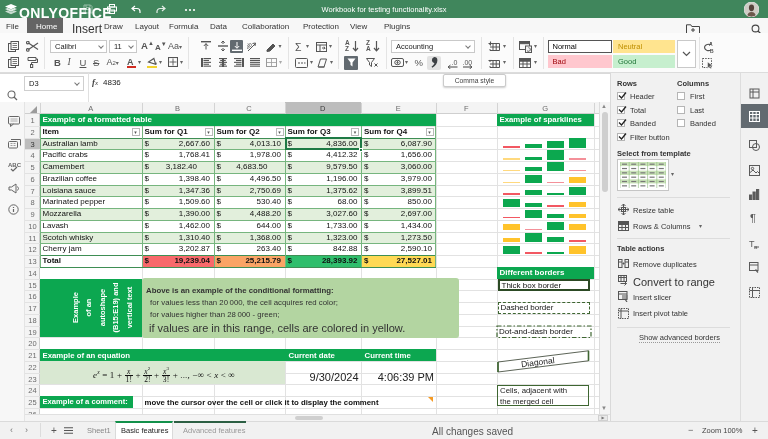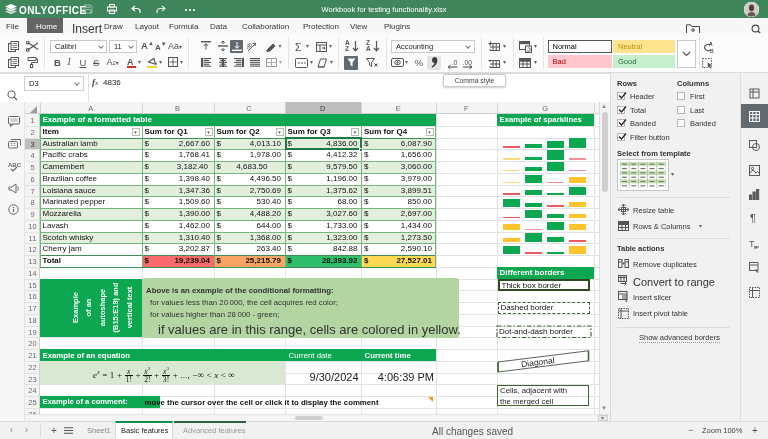--- a/index.html
+++ b/index.html
@@ -16,21 +16,21 @@
 svg{display:block}
 </style></head><body>
 <div class="a" style="left:0;top:0;width:768px;height:18px;background:#40865c"></div>
 <svg class="a" style="left:5px;top:3.5px" width="12" height="11" viewBox="0 0 12 11">
     <g fill="#fff">
       <path d="M6 0 L12 2.6 L6 5.2 L0 2.6 Z"></path>
       <path d="M0 5.1 L2.6 4 L6 5.5 L9.4 4 L12 5.1 L6 7.7 Z" opacity=".85"></path>
       <path d="M0 7.6 L2.6 6.5 L6 8 L9.4 6.5 L12 7.6 L6 10.2 Z" opacity=".7"></path>
     </g>
   </svg>
-<div class="a" style="left:19px;top:4.5px;font-size:10px;font-weight:bold;color:#fff;letter-spacing:.4px">ONLYOFFICE</div>
+<div class="a" style="left:19px;top:4.5px;font-size:14px;font-weight:bold;color:#fff;letter-spacing:.4px">ONLYOFFICE</div>
 <svg class="a" style="left:83px;top:4px;opacity:.45" width="10" height="10" viewBox="0 0 10 10">
     <path d="M1 1 h6.5 L9 2.5 V9 H1 Z M3 1 v2.5 h4 V1 M2.5 9 V5.5 h5 V9" fill="none" stroke="#fff" stroke-width="1"></path>
   </svg>
 <svg class="a" style="left:107px;top:4px" width="10" height="10" viewBox="0 0 10 10">
     <g fill="none" stroke="#fff">
       <rect x="2.5" y="0.5" width="5" height="2.5"></rect>
       <rect x="0.5" y="3" width="9" height="4" fill="none"></rect>
       <rect x="2.5" y="6" width="5" height="3.5" fill="none"></rect>
     </g>
   </svg>
@@ -505,21 +505,21 @@
 <div class="a ct" style="left:144.5px;top:149.25px">$</div>
 <div class="a ct num" style="left:141.5px;top:149.25px;width:68.5px">1,768.41</div>
 <div class="a ct" style="left:216.5px;top:149.25px">$</div>
 <div class="a ct num" style="left:213.5px;top:149.25px;width:67.5px">1,978.00</div>
 <div class="a ct" style="left:287.5px;top:149.25px">$</div>
 <div class="a ct num" style="left:284.5px;top:149.25px;width:73.0px">4,412.32</div>
 <div class="a ct" style="left:364px;top:149.25px">$</div>
 <div class="a ct num" style="left:361px;top:149.25px;width:71.0px">1,656.00</div>
 <div class="a ct" style="left:42.5px;top:161.0px">Camembert</div>
 <div class="a ct" style="left:144.5px;top:161.0px">$</div>
-<div class="a ct num" style="left:149px;top:161.0px;width:59px">3,182.40</div>
+<div class="a ct num" style="left:138px;top:161.0px;width:59px">3,182.40</div>
 <div class="a ct" style="left:216.5px;top:161.0px">$</div>
 <div class="a ct num" style="left:213.5px;top:161.0px;width:54px">4,683.50</div>
 <div class="a ct" style="left:287.5px;top:161.0px">$</div>
 <div class="a ct num" style="left:284.5px;top:161.0px;width:73.0px">9,579.50</div>
 <div class="a ct" style="left:364px;top:161.0px">$</div>
 <div class="a ct num" style="left:361px;top:161.0px;width:71.0px">3,060.00</div>
 <div class="a ct" style="left:42.5px;top:172.75px">Brazilian coffee</div>
 <div class="a ct" style="left:144.5px;top:172.75px">$</div>
 <div class="a ct num" style="left:141.5px;top:172.75px;width:68.5px">1,398.40</div>
 <div class="a ct" style="left:216.5px;top:172.75px">$</div>
@@ -649,31 +649,31 @@
 <div class="a" style="left:500px;top:386.25px;font-size:7.8px;color:#222;white-space:nowrap">Cells, adjacent with</div>
 <div class="a" style="left:500px;top:396.5px;font-size:7.8px;color:#222;white-space:nowrap">the merged cell</div>
 <div class="g" style="left:40px;top:278.5px;width:101.5px;height:58.75px"></div>
 <div class="a" style="left:40px;top:278.5px;width:101.5px;height:58.75px;display:flex;align-items:center;justify-content:center">
     <div style="margin-left:24px;transform:rotate(-90deg);color:#fff;font-weight:bold;font-size:7.5px;line-height:13.4px;text-align:center;white-space:nowrap">Example<br>of an<br>autoshape<br>(B15:E19) and<br>vertical text</div>
   </div>
 <div class="a" style="left:141.5px;top:278.0px;width:317.5px;height:59.75px;background:#b3d5a1;border-radius:3px"></div>
 <div class="a" style="left:146px;top:286px;font-size:7.8px;font-weight:bold;color:#333;white-space:nowrap">Above is an example of the conditional formatting:</div>
 <div class="a" style="left:150px;top:298px;font-size:7.8px;color:#333;white-space:nowrap">for values less than 20 000, the cell acquires red color;</div>
 <div class="a" style="left:150px;top:309.5px;font-size:7.8px;color:#333;white-space:nowrap">for values higher than 28 000 - green;</div>
-<div class="a" style="left:158px;top:321.5px;font-size:13px;color:#333;white-space:nowrap">if values are in this range, cells are colored in yellow.</div>
+<div class="a" style="left:149px;top:321.5px;font-size:11px;color:#333;white-space:nowrap">if values are in this range, cells are colored in yellow.</div>
 <div class="g" style="left:40px;top:349.0px;width:395.5px;height:11.75px"></div>
 <div class="a" style="left:42.5px;top:350.6px;font-size:7.8px;font-weight:bold;color:#fff">Example of an equation</div>
-<div class="a" style="left:288.5px;top:350.6px;font-size:7.8px;font-weight:normal;color:#fff">Current date</div>
+<div class="a" style="left:288.5px;top:350.6px;font-size:7.8px;font-weight:bold;color:#fff">Current date</div>
 <div class="a" style="left:364.5px;top:350.6px;font-size:7.8px;font-weight:bold;color:#fff">Current time</div>
 <div class="a" style="left:40px;top:360.75px;width:244.5px;height:23.5px;background:#d9e8d2"></div>
 <style>.fr{display:inline-block;vertical-align:-4.5px;text-align:center;font-size:7.5px;line-height:7.5px}.fr>span{display:block;padding:0 1px}.fd{border-top:.8px solid #111}</style>
 <div class="a" style="left:40px;top:365.25px;width:248px;text-align:center;font-size:9px;letter-spacing:.15px;color:#111;font-family:'Liberation Serif',serif"><i>e</i><sup style="font-size:5.5px"><i>x</i></sup> = 1 + <span class="fr"><span><i>x</i></span><span class="fd">1!</span></span> + <span class="fr"><span><i>x</i><sup style="font-size:5px">2</sup></span><span class="fd">2!</span></span> + <span class="fr"><span><i>x</i><sup style="font-size:5px">3</sup></span><span class="fd">3!</span></span> + ..., −∞ &lt; <i>x</i> &lt; ∞</div>
 <div class="a num" style="left:284.5px;top:370.5px;width:74px;font-size:11px;color:#222">9/30/2024</div>
 <div class="a num" style="left:361px;top:370.5px;width:73px;font-size:11px;color:#222">4:06:39 PM</div>
-<div class="g" style="left:40px;top:396.0px;width:120px;height:11.75px;font-size:7.6px;line-height:11.75px;padding-left:2.5px">Example of a comment:</div>
+<div class="g" style="left:40px;top:396.0px;width:93px;height:11.75px;font-size:7.6px;line-height:11.75px;padding-left:2.5px">Example of a comment:</div>
 <div class="a" style="left:144.5px;top:397.8px;font-size:7.8px;font-weight:bold;color:#111;white-space:nowrap">move the cursor over the cell or click it to display the comment</div>
 <svg class="a" style="left:427.5px;top:396.5px" width="5" height="5" viewBox="0 0 5 5">
     <path d="M0 0 H5 V5 Z" fill="#f59a23"></path>
   </svg>
 <div class="a" style="left:599px;top:101.5px;width:11px;height:318.5px;background:#f4f4f4;border-left:1px solid #dcdcdc"></div>
 <div class="a" style="left:601.5px;top:112px;width:6px;height:80px;background:#cfcfcf;border-radius:3px"></div>
 <div class="a" style="left:601px;top:103px;font-size:6px;color:#888">▲</div>
 <div class="a" style="left:601px;top:405px;font-size:6px;color:#888">▼</div>
 <div class="a" style="left:25px;top:414px;width:585px;height:7px;background:#f4f4f4;border-top:1px solid #e0e0e0"></div>
 <div class="a" style="left:295px;top:415.5px;width:28px;height:4px;background:#cfcfcf;border-radius:2px"></div>

